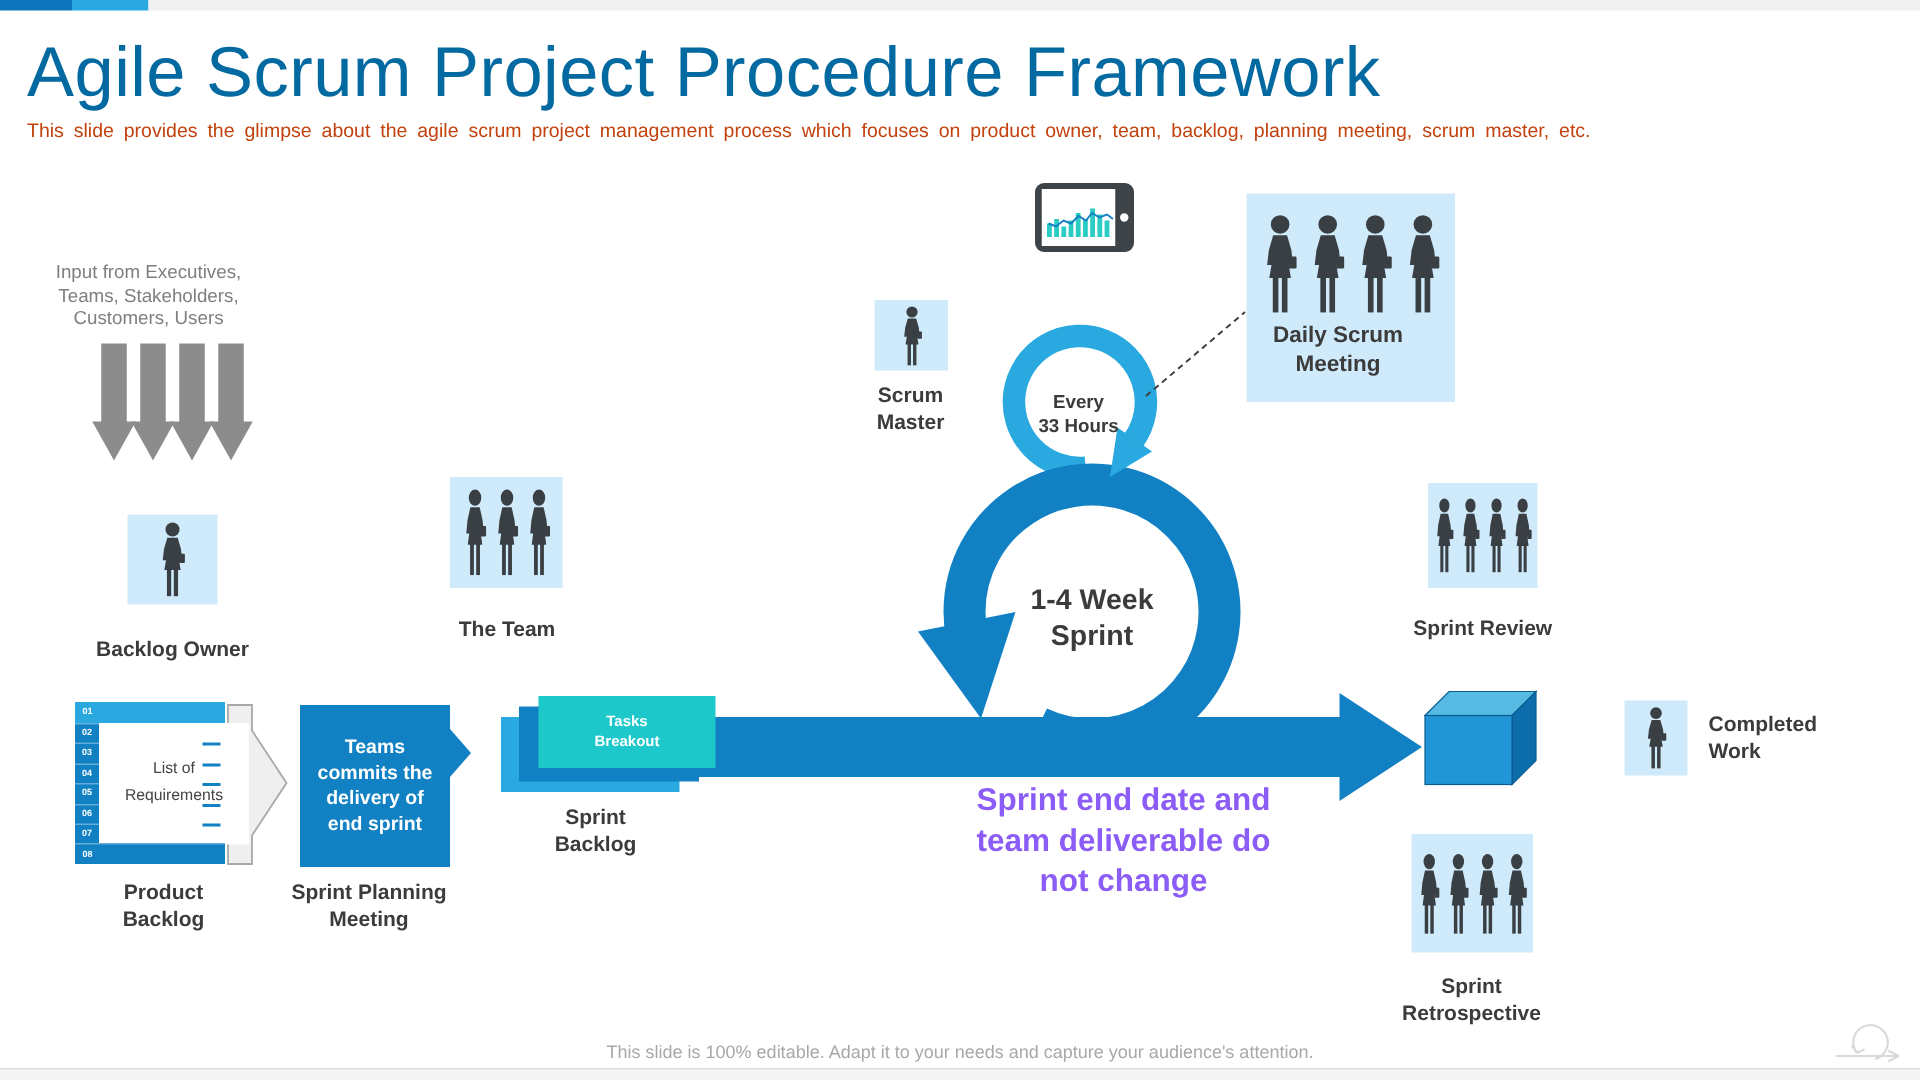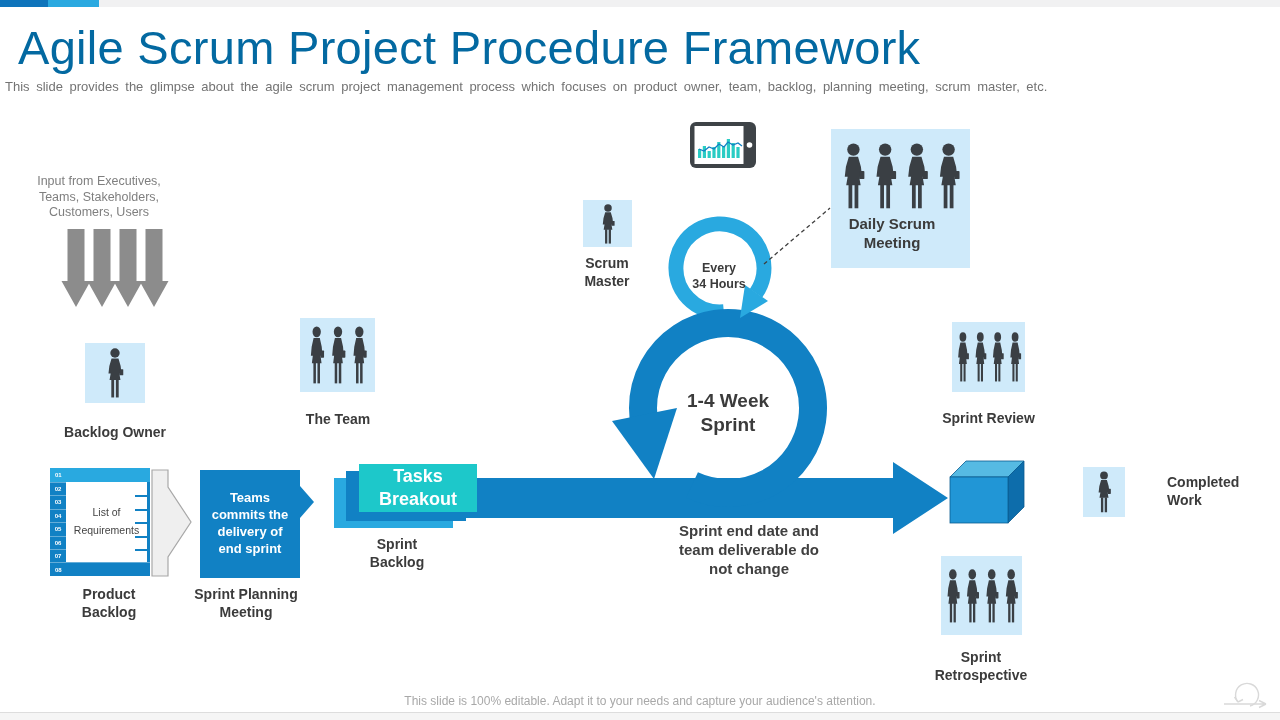--- a/index.html
+++ b/index.html
@@ -2,42 +2,42 @@
 <html><head>
 <meta charset="utf-8">
 <style>
   html,body{margin:0;padding:0;background:#fff;}
   .slide{position:relative;width:1280px;height:720px;background:#fff;overflow:hidden;
          font-family:"Liberation Sans",sans-serif;color:#3b3b3b;}
   .abs{position:absolute;}
   .pre{white-space:pre-line;}
   .topbar-seg{position:absolute;top:0;height:7px;}
   .title{position:absolute;left:18px;top:20px;font-size:47px;font-weight:normal;color:#0369a1;letter-spacing:.3px;}
-  .subtitle{position:absolute;left:5px;top:79px;width:1050px;font-size:13px;color:#737373;word-spacing:3px;}
+  .subtitle{position:absolute;left:18px;top:79px;width:1050px;font-size:13px;color:#c2410c;word-spacing:3px;}
   .note-gray{position:absolute;color:#7f7f7f;font-size:12.5px;line-height:1.25;text-align:center;}
   .lbl{position:absolute;font-size:14px;font-weight:bold;color:#3b3b3b;line-height:1.25;text-align:center;}
   .lbl-left{text-align:left;}
   .palebox{position:absolute;background:#cfeafa;display:flex;align-items:center;justify-content:center;}
   .bluebox{position:absolute;background:#1181c4;display:flex;align-items:center;justify-content:center;
            color:#fff;font-weight:bold;font-size:13px;text-align:center;line-height:1.3;}
   .tail{position:absolute;width:0;height:0;border-top:16px solid transparent;border-bottom:16px solid transparent;
         border-left:14px solid #1181c4;}
   .stack-rect{position:absolute;}
   .tealbox{position:absolute;background:#1dc8ca;display:flex;align-items:center;justify-content:center;
-           color:#fff;font-weight:bold;font-size:18px;text-align:center;line-height:1.3;}
-  .endnote{position:absolute;font-size:15px;font-weight:bold;color:#404040;text-align:center;line-height:1.28;}
+           color:#fff;font-weight:bold;font-size:10px;text-align:center;line-height:1.3;}
+  .endnote{position:absolute;font-size:21px;font-weight:bold;color:#8b5cf6;text-align:center;line-height:1.28;}
   .footer{position:absolute;left:0;top:694px;width:100%;text-align:center;font-size:12px;color:#a8a8a8;}
   .bottombar{position:absolute;left:0;top:712px;width:100%;height:8px;background:#f5f5f5;border-top:1px solid #dddddd;}
   
   .bk-icon{position:absolute;left:50px;top:468px;width:100px;height:108px;background:#1181c4;}
   .bk-band{position:absolute;left:0;width:100%;height:14px;color:#fff;font-size:6px;font-weight:bold;
            display:flex;align-items:center;padding-left:5px;box-sizing:border-box;}
   .bk-cell{position:absolute;left:0;width:16px;height:13.5px;color:#fff;font-size:6px;font-weight:bold;
            display:flex;align-items:center;justify-content:center;border-top:1px solid rgba(255,255,255,.35);box-sizing:border-box;}
-  .bk-panel{position:absolute;left:16px;top:13.5px;width:81px;height:81px;background:#fff;display:flex;
+  .bk-panel{position:absolute;left:16px;top:13.5px;width:100px;height:81px;background:#fff;display:flex;
             align-items:center;justify-content:center;font-size:10.5px;color:#444;text-align:center;line-height:1.7;}
   .bk-stub{position:absolute;left:85px;width:12px;height:2px;background:#1181c4;}
   .ppl{display:block;}
 </style>
 </head>
 <body>
 
 <div class="slide">
 
   <div class="topbar-seg" style="left:0;width:48px;background:#0e74bb;"></div>
@@ -142,41 +142,41 @@
       <use href="#person" fill="#3a3f44"></use>
         <use href="#person" x="22" fill="#3a3f44"></use>
       <use href="#person" x="44" fill="#3a3f44"></use>
         <use href="#person" x="66" fill="#3a3f44"></use>
     </svg>
     <div class="lbl pre" style="left:0;top:86px;width:122px;font-size:15px;">Daily Scrum
 Meeting</div>
   </div>
 
   <div class="lbl pre" style="left:669px;top:261px;width:100px;font-size:12.5px;">Every
-34 Hours</div>
+33 Hours</div>
 
   <div class="lbl pre" style="left:658px;top:389px;width:140px;font-size:19px;">1-4 Week
 Sprint</div>
 
   <div class="palebox" style="left:952px;top:322px;width:73px;height:70px;">
     <svg class="ppl" width="68" height="50" viewBox="0 0 86 46" preserveAspectRatio="none">
       <use href="#person" fill="#3a3f44"></use>
         <use href="#person" x="22" fill="#3a3f44"></use>
       <use href="#person" x="44" fill="#3a3f44"></use>
         <use href="#person" x="66" fill="#3a3f44"></use>
     </svg>
   </div>
   <div class="lbl" style="left:926px;top:410px;width:125px;">Sprint Review</div>
 
   <div class="palebox" style="left:1083px;top:467px;width:42px;height:50px;">
     <svg class="ppl" width="18" height="42" viewBox="0 0 20 46">
       <use href="#person" fill="#3a3f44"></use>
     </svg>
   </div>
-  <div class="lbl lbl-left pre" style="left:1139px;top:474px;width:110px;margin-left:28px;">Completed
+  <div class="lbl lbl-left pre" style="left:1139px;top:474px;width:110px;">Completed
 Work</div>
 
   <div class="palebox" style="left:941px;top:556px;width:81px;height:79px;">
     <svg class="ppl" width="76" height="54" viewBox="0 0 86 46" preserveAspectRatio="none">
       <use href="#person" fill="#3a3f44"></use>
         <use href="#person" x="22" fill="#3a3f44"></use>
       <use href="#person" x="44" fill="#3a3f44"></use>
         <use href="#person" x="66" fill="#3a3f44"></use>
     </svg>
   </div>

